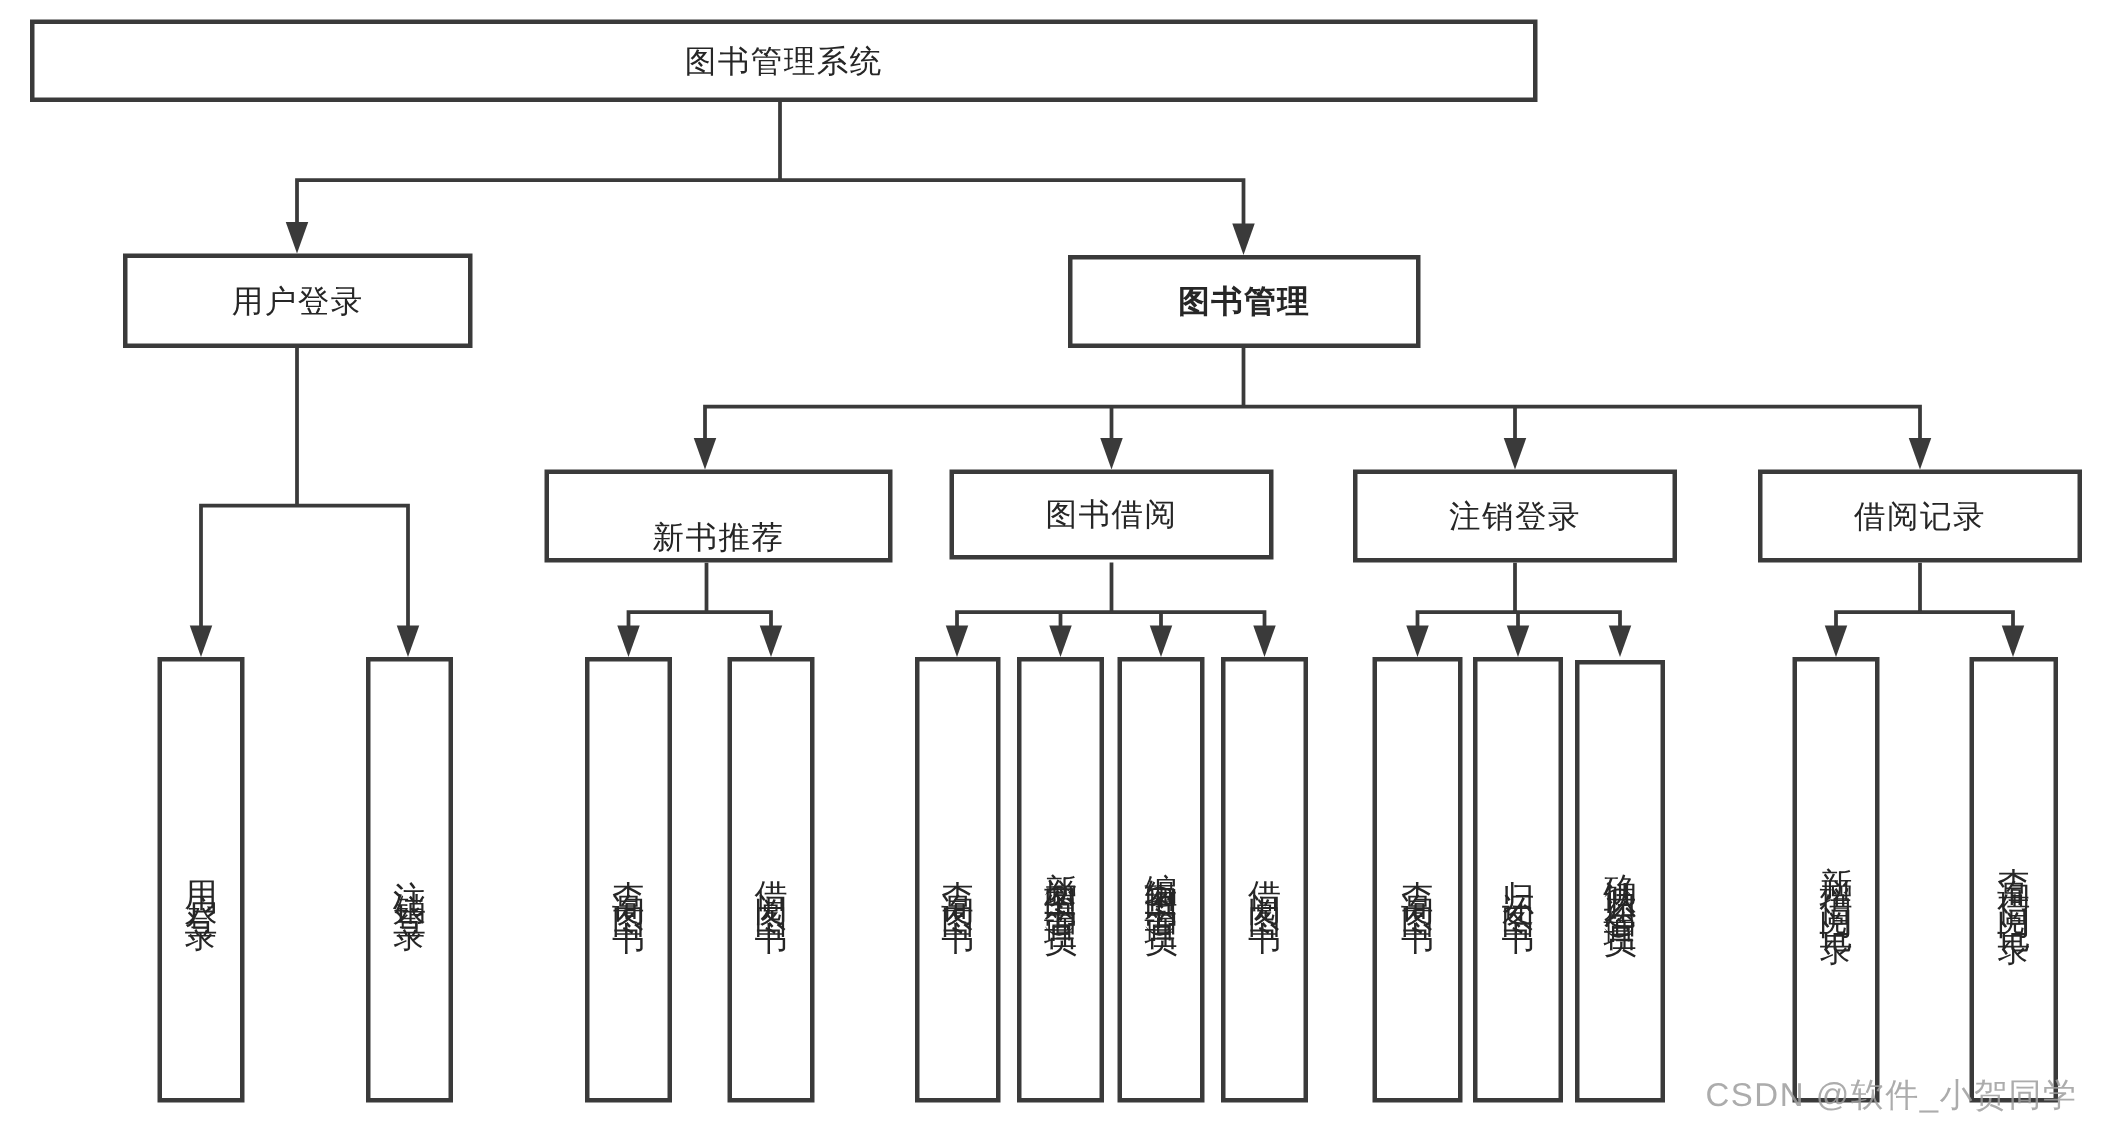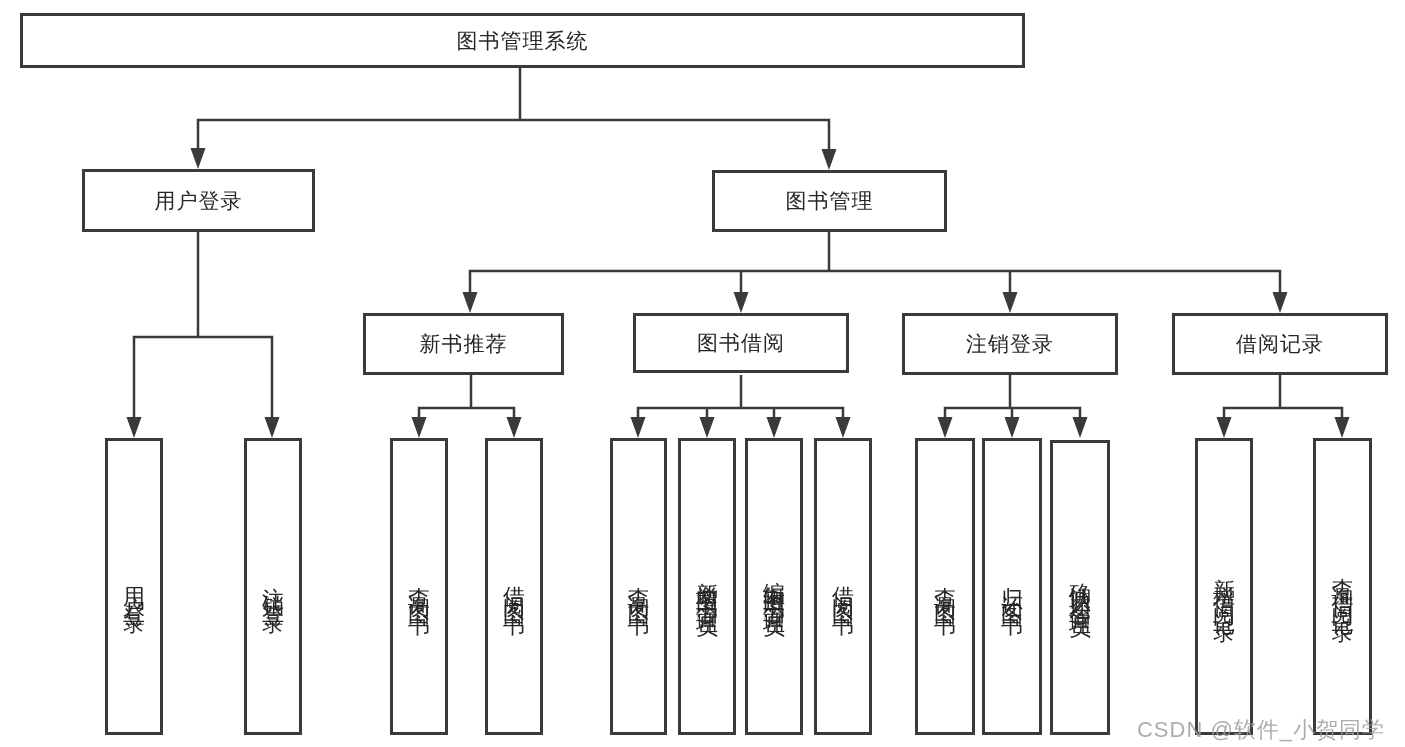--- a/index.html
+++ b/index.html
@@ -103,25 +103,25 @@
     </g>
   </svg>
 
   <div class="node h" style="left:20px; top:13px; width:1005px; height:55px;">
     <span>图书管理系统</span>
   </div>
 
   <div class="node h" style="left:82px; top:169px; width:233px; height:63px;">
     <span>用户登录</span>
   </div>
-  <div class="node h" style="left:712px; top:170px; width:235px; height:62px;">
+  <div class="node h" style="left:712px; top:170px; width:235px; height:62px;font-weight:bold;">
     <span>图书管理</span>
   </div>
 
-  <div class="node h" style="left:363px; top:313px; width:201px; height:62px;">
+  <div class="node h" style="left:363px; top:313px; width:232px; height:62px;align-items:flex-end;">
     <span>新书推荐</span>
   </div>
   <div class="node h" style="left:633px; top:313px; width:216px; height:60px;">
     <span>图书借阅</span>
   </div>
   <div class="node h" style="left:902px; top:313px; width:216px; height:62px;">
     <span>注销登录</span>
   </div>
   <div class="node h" style="left:1172px; top:313px; width:216px; height:62px;">
     <span>借阅记录</span>

